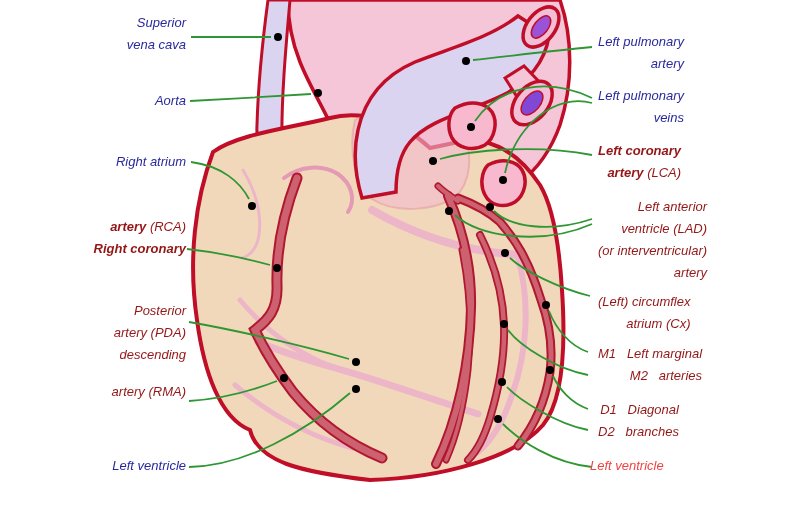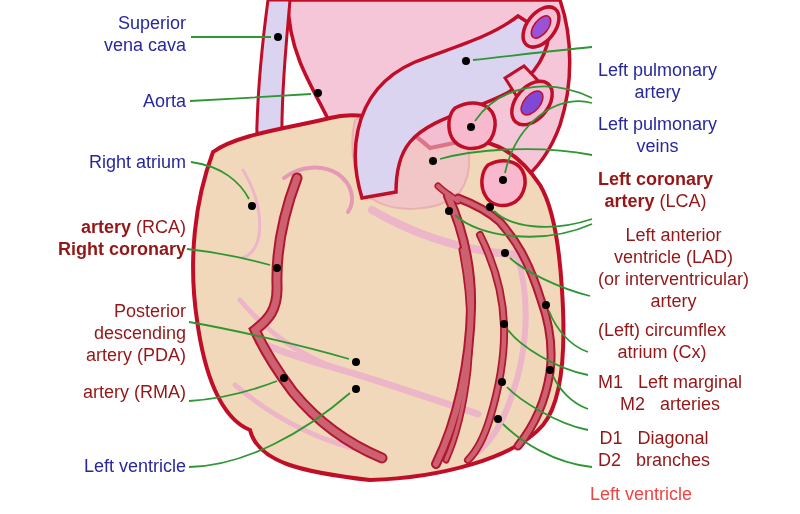--- a/index.html
+++ b/index.html
@@ -3,25 +3,26 @@
 <meta charset="utf-8">
 <style>
   html,body{margin:0;padding:0;background:#ffffff;}
   #stage{
     position:relative;width:800px;height:514px;overflow:hidden;background:#ffffff;
     font-family:"Liberation Sans", sans-serif;
   }
   #artwork{position:absolute;left:0;top:0;}
   .label{
     position:absolute;
-    font-size:18px;line-height:22px;
+    font-size:13px;line-height:22px;
     white-space:pre;
+    font-style:italic;
   }
   .label.side-left{text-align:right;}
-  .label.side-right{text-align:center;margin-top:28px;}
+  .label.side-right{text-align:right;}
   .label b{font-weight:700;}
 </style>
 </head>
 <body>
 
 <div id="stage">
 
   <svg id="artwork" width="800" height="514" viewBox="0 0 800 514">
 
     <g>
@@ -133,21 +134,21 @@
         <circle cx="502" cy="382" r="4" fill="#000000"></circle>
         <circle cx="498" cy="419" r="4" fill="#000000"></circle>
       </g>
   </svg>
 
   <div id="labels-layer">
       <div class="label side-left" style="top: 12px; right: 614px; color: rgb(40, 40, 158);"><div><span>Superior</span></div><div><span>vena cava</span></div></div>
       <div class="label side-left" style="top: 90px; right: 614px; color: rgb(40, 40, 158);"><div><span>Aorta</span></div></div>
       <div class="label side-left" style="top: 151px; right: 614px; color: rgb(40, 40, 158);"><div><span>Right atrium</span></div></div>
       <div class="label side-left" style="top: 216px; right: 614px; color: rgb(148, 22, 22);"><div><b>artery</b><span> (RCA)</span></div><div><b>Right coronary</b></div></div>
-      <div class="label side-left" style="top: 288px; right: 614px; color: rgb(148, 22, 22); margin-top: 12px;"><div><span>Posterior</span></div><div><span>descending</span></div><div><span>artery (PDA)</span></div></div>
+      <div class="label side-left" style="top: 288px; right: 614px; color: rgb(148, 22, 22); margin-top: 12px;"><div><span>Posterior</span></div><div><span>artery (PDA)</span></div><div><span>descending</span></div></div>
       <div class="label side-left" style="top: 381px; right: 614px; color: rgb(148, 22, 22);"><div><span>artery (RMA)</span></div></div>
       <div class="label side-left" style="top: 455px; right: 614px; color: rgb(40, 40, 158);"><div><span>Left ventricle</span></div></div>
       <div class="label side-right" style="top: 31px; left: 598px; color: rgb(40, 40, 158);"><div><span>Left pulmonary</span></div><div><span>artery</span></div></div>
       <div class="label side-right" style="top: 85px; left: 598px; color: rgb(40, 40, 158);"><div><span>Left pulmonary</span></div><div><span>veins</span></div></div>
       <div class="label side-right" style="top: 140px; left: 598px; color: rgb(148, 22, 22);"><div><b>Left coronary</b></div><div><b>artery</b><span> (LCA)</span></div></div>
       <div class="label side-right" style="top: 196px; left: 598px; color: rgb(148, 22, 22);"><div><span>Left anterior</span></div><div><span>ventricle (LAD)</span></div><div><span>(or interventricular)</span></div><div><span>artery</span></div></div>
       <div class="label side-right" style="top: 291px; left: 598px; color: rgb(148, 22, 22);"><div><span>(Left) circumflex</span></div><div><span>atrium (Cx)</span></div></div>
       <div class="label side-right" style="top: 343px; left: 598px; color: rgb(148, 22, 22);"><div><span>M1   Left marginal</span></div><div><span>M2   arteries</span></div></div>
       <div class="label side-right" style="top: 399px; left: 598px; color: rgb(148, 22, 22);"><div><span>D1   Diagonal</span></div><div><span>D2   branches</span></div></div>
       <div class="label side-right" style="top: 455px; left: 590px; color: #ef4444;"><div><span>Left ventricle</span></div></div>

